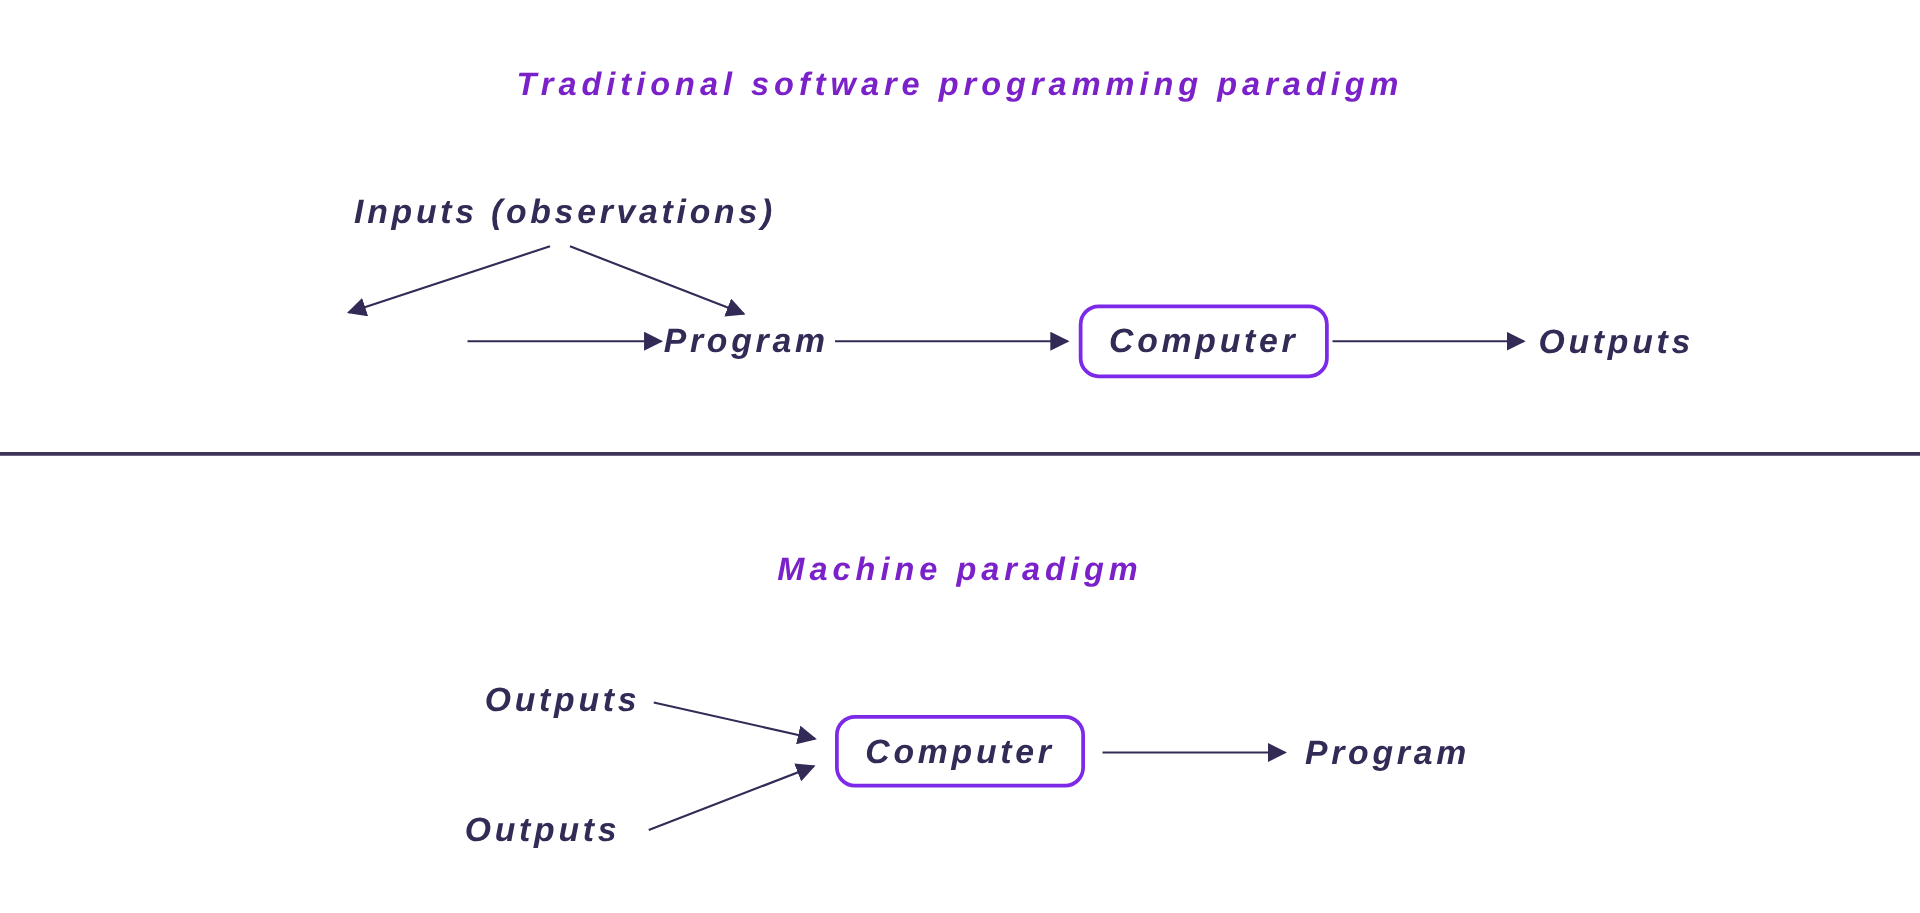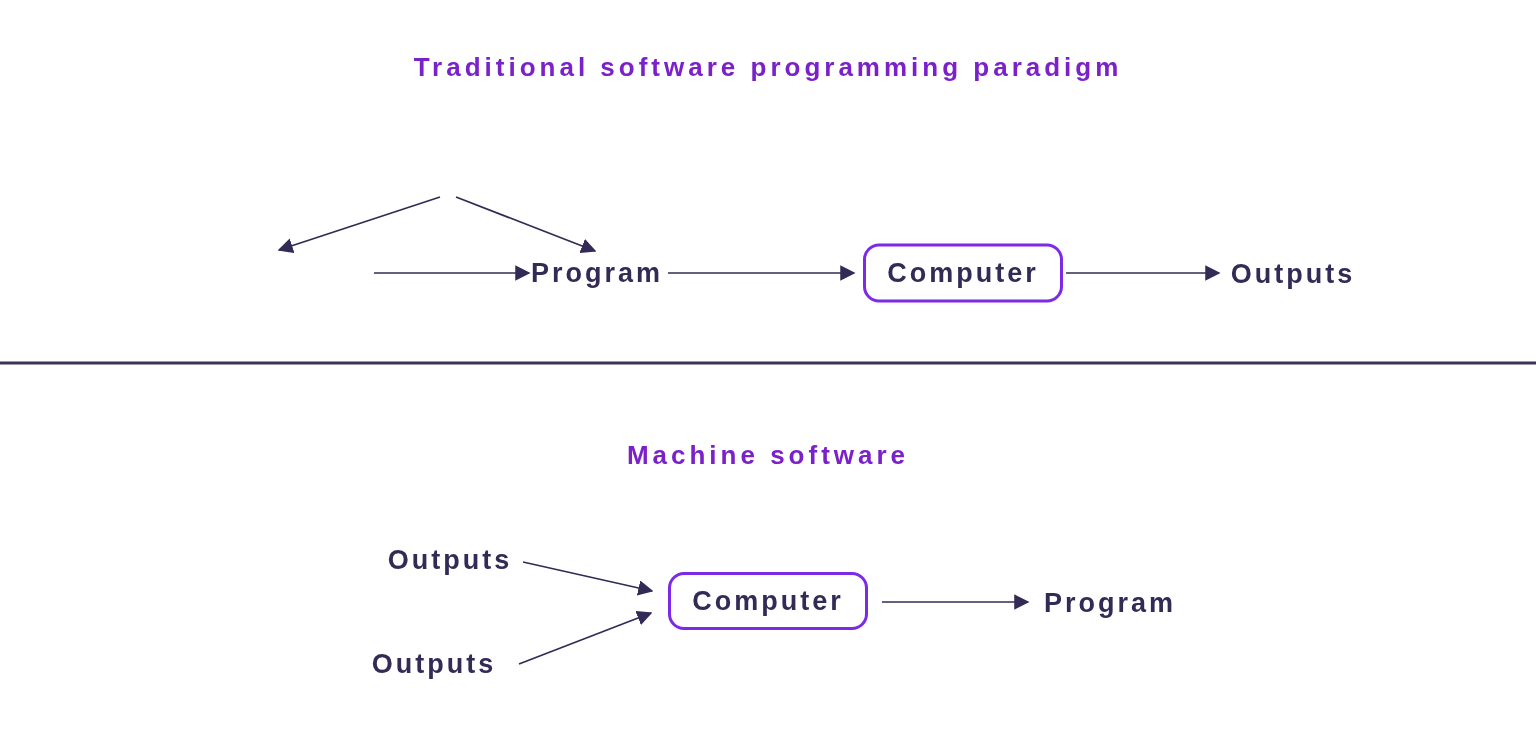--- a/index.html
+++ b/index.html
@@ -3,21 +3,21 @@
 <meta charset="utf-8">
 <style>
   * { margin: 0; padding: 0; box-sizing: border-box; }
   html, body {
     width: 1536px; height: 730px;
     background: #ffffff;
     font-family: "Liberation Sans", "DejaVu Sans", sans-serif;
     overflow: hidden;
     position: relative;
   }
-  .stage { position: absolute; inset: 0; width: 1536px; height: 730px; }
+  .stage { position: absolute; inset: 0; width: 1536px; height: 730px; font-style: italic; }
   .section-title {
     position: absolute; left: 0; width: 100%;
     text-align: center;
     font-weight: 700;
     font-size: 26px;
     letter-spacing: 4px;
     color: #7b21c9;
     white-space: nowrap;
   }
   .title-traditional { top: 52px; }
@@ -72,31 +72,32 @@
 
     <line class="divider-line" x1="0" y1="363" x2="1536" y2="363"></line>
 
     <line x1="523" y1="562" x2="652" y2="591" marker-end="url(#arrowhead)"></line>
     <line x1="519" y1="664" x2="651" y2="613" marker-end="url(#arrowhead)"></line>
     <line x1="882" y1="602" x2="1028" y2="602" marker-end="url(#arrowhead)"></line>
   </svg>
 
   <div class="section-title title-traditional">Traditional software programming paradigm</div>
 
+  <div class="node-label" style="left:452px; top:170px;">Inputs (observations)</div>
 
 
   <div class="node-label" style="left:597px; top:273px;">Program</div>
 
   <div class="computer-box" style="left:963px; top:273px;">
     <span class="node-label">Computer</span>
   </div>
 
   <div class="node-label" style="left:1293px; top:274px;">Outputs</div>
 
-  <div class="section-title title-ml">Machine software</div>
+  <div class="section-title title-ml">Machine paradigm</div>
 
   <div class="node-label" style="left:450px; top:560px;">Outputs</div>
 
   <div class="node-label" style="left:434px; top:664px;">Outputs</div>
 
   <div class="computer-box" style="left:768px; top:601px; height:58px;">
     <span class="node-label">Computer</span>
   </div>
 
   <div class="node-label" style="left:1110px; top:603px;">Program</div>

